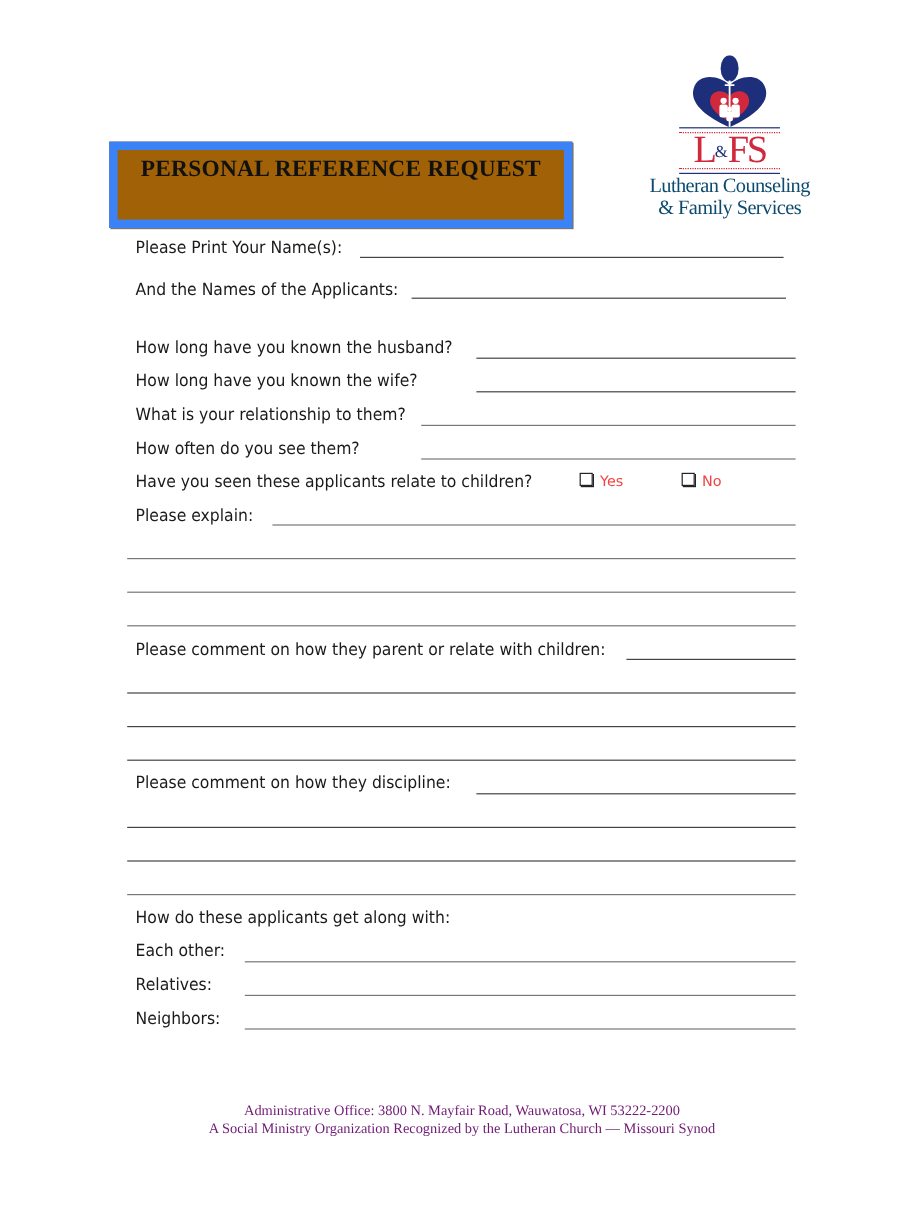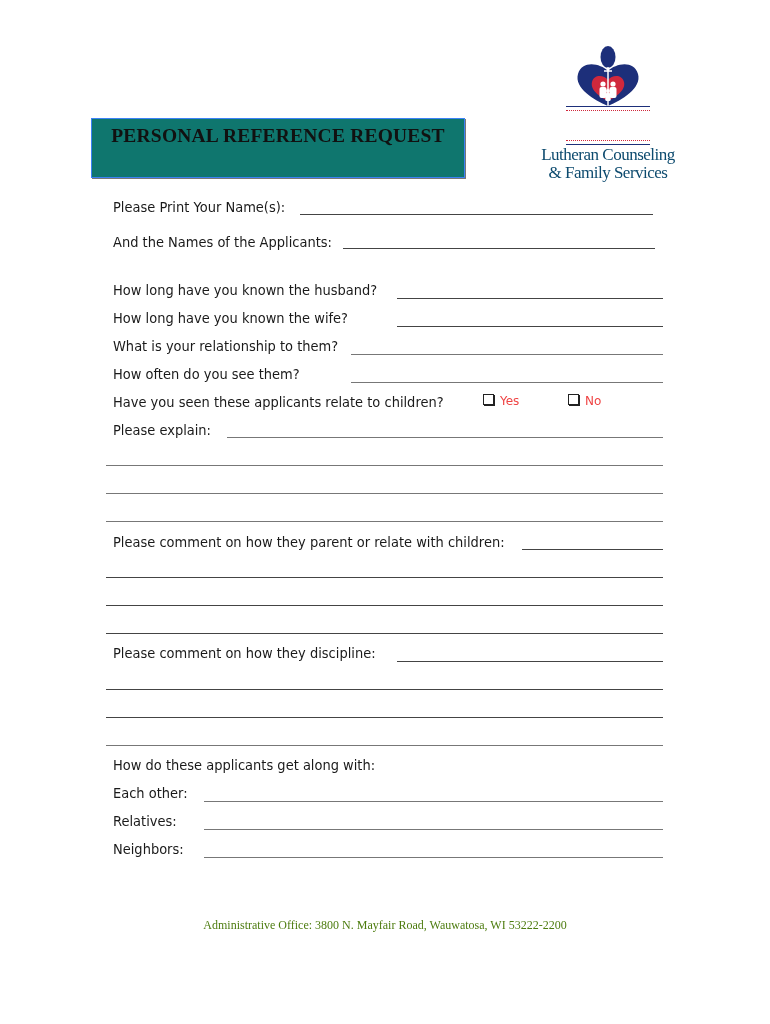--- a/index.html
+++ b/index.html
@@ -1,27 +1,27 @@
 <!DOCTYPE html>
 <html><head>
   <meta charset="utf-8">
   <style>
     html, body { margin: 0; padding: 0; }
     body { width: 770px; height: 1024px; background: #ffffff; position: relative; overflow: hidden; font-family: "DejaVu Sans", sans-serif; color: #111; }
     .abs { position: absolute; }
-    .title-box { left: 91px; top: 118px; width: 372px; height: 58px; border: 1px solid #3b82f6; box-shadow: 1px 1px 0 #777; background: #0f766e; }
+    .title-box { left: 91px; top: 118px; width: 372px; height: 58px; border: 7px solid #3b82f6; box-shadow: 1px 1px 0 #777; background: #a16207; }
     .title-line { position: absolute; left: 0; width: 100%; text-align: center; font-family: "Liberation Serif", serif; font-weight: bold; font-size: 19.5px; letter-spacing: 0.2px; color: #111; }
     .t1 { top: 6px; }
     .t2 { top: 30px; }
     .lbl { font-size: 14px; color: #1a1a1a; white-space: nowrap; font-family: "DejaVu Sans", sans-serif; transform: scaleX(0.93); transform-origin: left center; }
     .line { height: 0; border-top: 1px solid #444; }
     .line.light { border-top-color: #777; }
     .cb { font-size: 12px; color: #ef4444; white-space: nowrap; }
     .cb-box { display: inline-block; width: 9px; height: 9px; border: 1px solid #222; box-shadow: 1px 1px 0 #222; margin-right: 6px; vertical-align: 0px; }
-    .footer { left: 100px; width: 570px; text-align: center; font-family: "Liberation Serif", serif; font-size: 12px; color: #4d7c0f; line-height: 15px; }
+    .footer { left: 100px; width: 570px; text-align: center; font-family: "Liberation Serif", serif; font-size: 12px; color: #701a75; line-height: 15px; }
     .logo { left: 528px; top: 46px; width: 160px; height: 140px; }
     .logo-text { position: absolute; left: 0; width: 160px; text-align: center; font-family: "Liberation Serif", serif; color: #0c4a6e; font-size: 17px; line-height: 18px; letter-spacing: -0.5px; }
   </style>
 </head>
 <body>
 
 <div class="abs title-box">
   <div class="title-line t1">PERSONAL REFERENCE REQUEST</div>
 </div>
 
@@ -33,20 +33,23 @@
     <line x1="80" y1="21" x2="80" y2="60" stroke="#fff" stroke-width="1.5"></line>
     <line x1="76" y1="25" x2="84" y2="25" stroke="#fff" stroke-width="1.5"></line>
     <circle cx="75" cy="38" r="2.6" fill="#fff"></circle>
     <rect x="71.5" y="41" width="7" height="11" rx="2" fill="#fff"></rect>
     <circle cx="85" cy="38" r="2.6" fill="#fff"></circle>
     <rect x="81.5" y="41" width="7" height="11" rx="2" fill="#fff"></rect>
     <circle cx="80" cy="45" r="2" fill="#fff"></circle>
     <rect x="77.3" y="47" width="5.4" height="8" rx="1.5" fill="#fff"></rect>
   </svg>
   <div style="position:absolute;left:38px;top:60px;width:84px;height:3px;border-top:1px solid #1d2f7a;border-bottom:1px dotted #d0283c;"></div>
+  <div style="position:absolute;left:0;top:62px;width:160px;text-align:center;font-family:'Liberation Serif',serif;color:#d0283c;font-size:32px;line-height:32px;letter-spacing:-2px;">
+    <span>L</span><span style="font-size:14px;color:#1d2f7a;vertical-align:4px;letter-spacing:0;">&amp;</span><span>FS</span>
+  </div>
   <div style="position:absolute;left:38px;top:94px;width:84px;height:3px;border-top:1px dotted #d0283c;border-bottom:1px solid #1d2f7a;"></div>
   <div class="logo-text" style="top:100px;">Lutheran Counseling</div>
   <div class="logo-text" style="top:118px;">&amp; Family Services</div>
 </div>
 
 <div class="abs lbl" style="left:113px;top:199px;">Please Print Your Name(s):</div>
 <div class="abs line" style="left:300px;top:214px;width:353px;"></div>
 
 <div class="abs lbl" style="left:113px;top:234px;">And the Names of the Applicants:</div>
 <div class="abs line" style="left:343px;top:248px;width:312px;"></div>
@@ -92,13 +95,14 @@
 <div class="abs lbl" style="left:113px;top:757px;">How do these applicants get along with:</div>
 <div class="abs lbl" style="left:113px;top:785px;">Each other:</div>
 <div class="abs line light" style="left:204px;top:801px;width:459px;"></div>
 <div class="abs lbl" style="left:113px;top:813px;">Relatives:</div>
 <div class="abs line light" style="left:204px;top:829px;width:459px;"></div>
 <div class="abs lbl" style="left:113px;top:841px;">Neighbors:</div>
 <div class="abs line light" style="left:204px;top:857px;width:459px;"></div>
 
 <div class="abs footer" style="top:918px;">
   <div>Administrative Office: 3800 N. Mayfair Road, Wauwatosa, WI  53222-2200</div>
+  <div>A Social Ministry Organization Recognized by the Lutheran Church — Missouri Synod</div>
 </div>
 
 </body></html>

